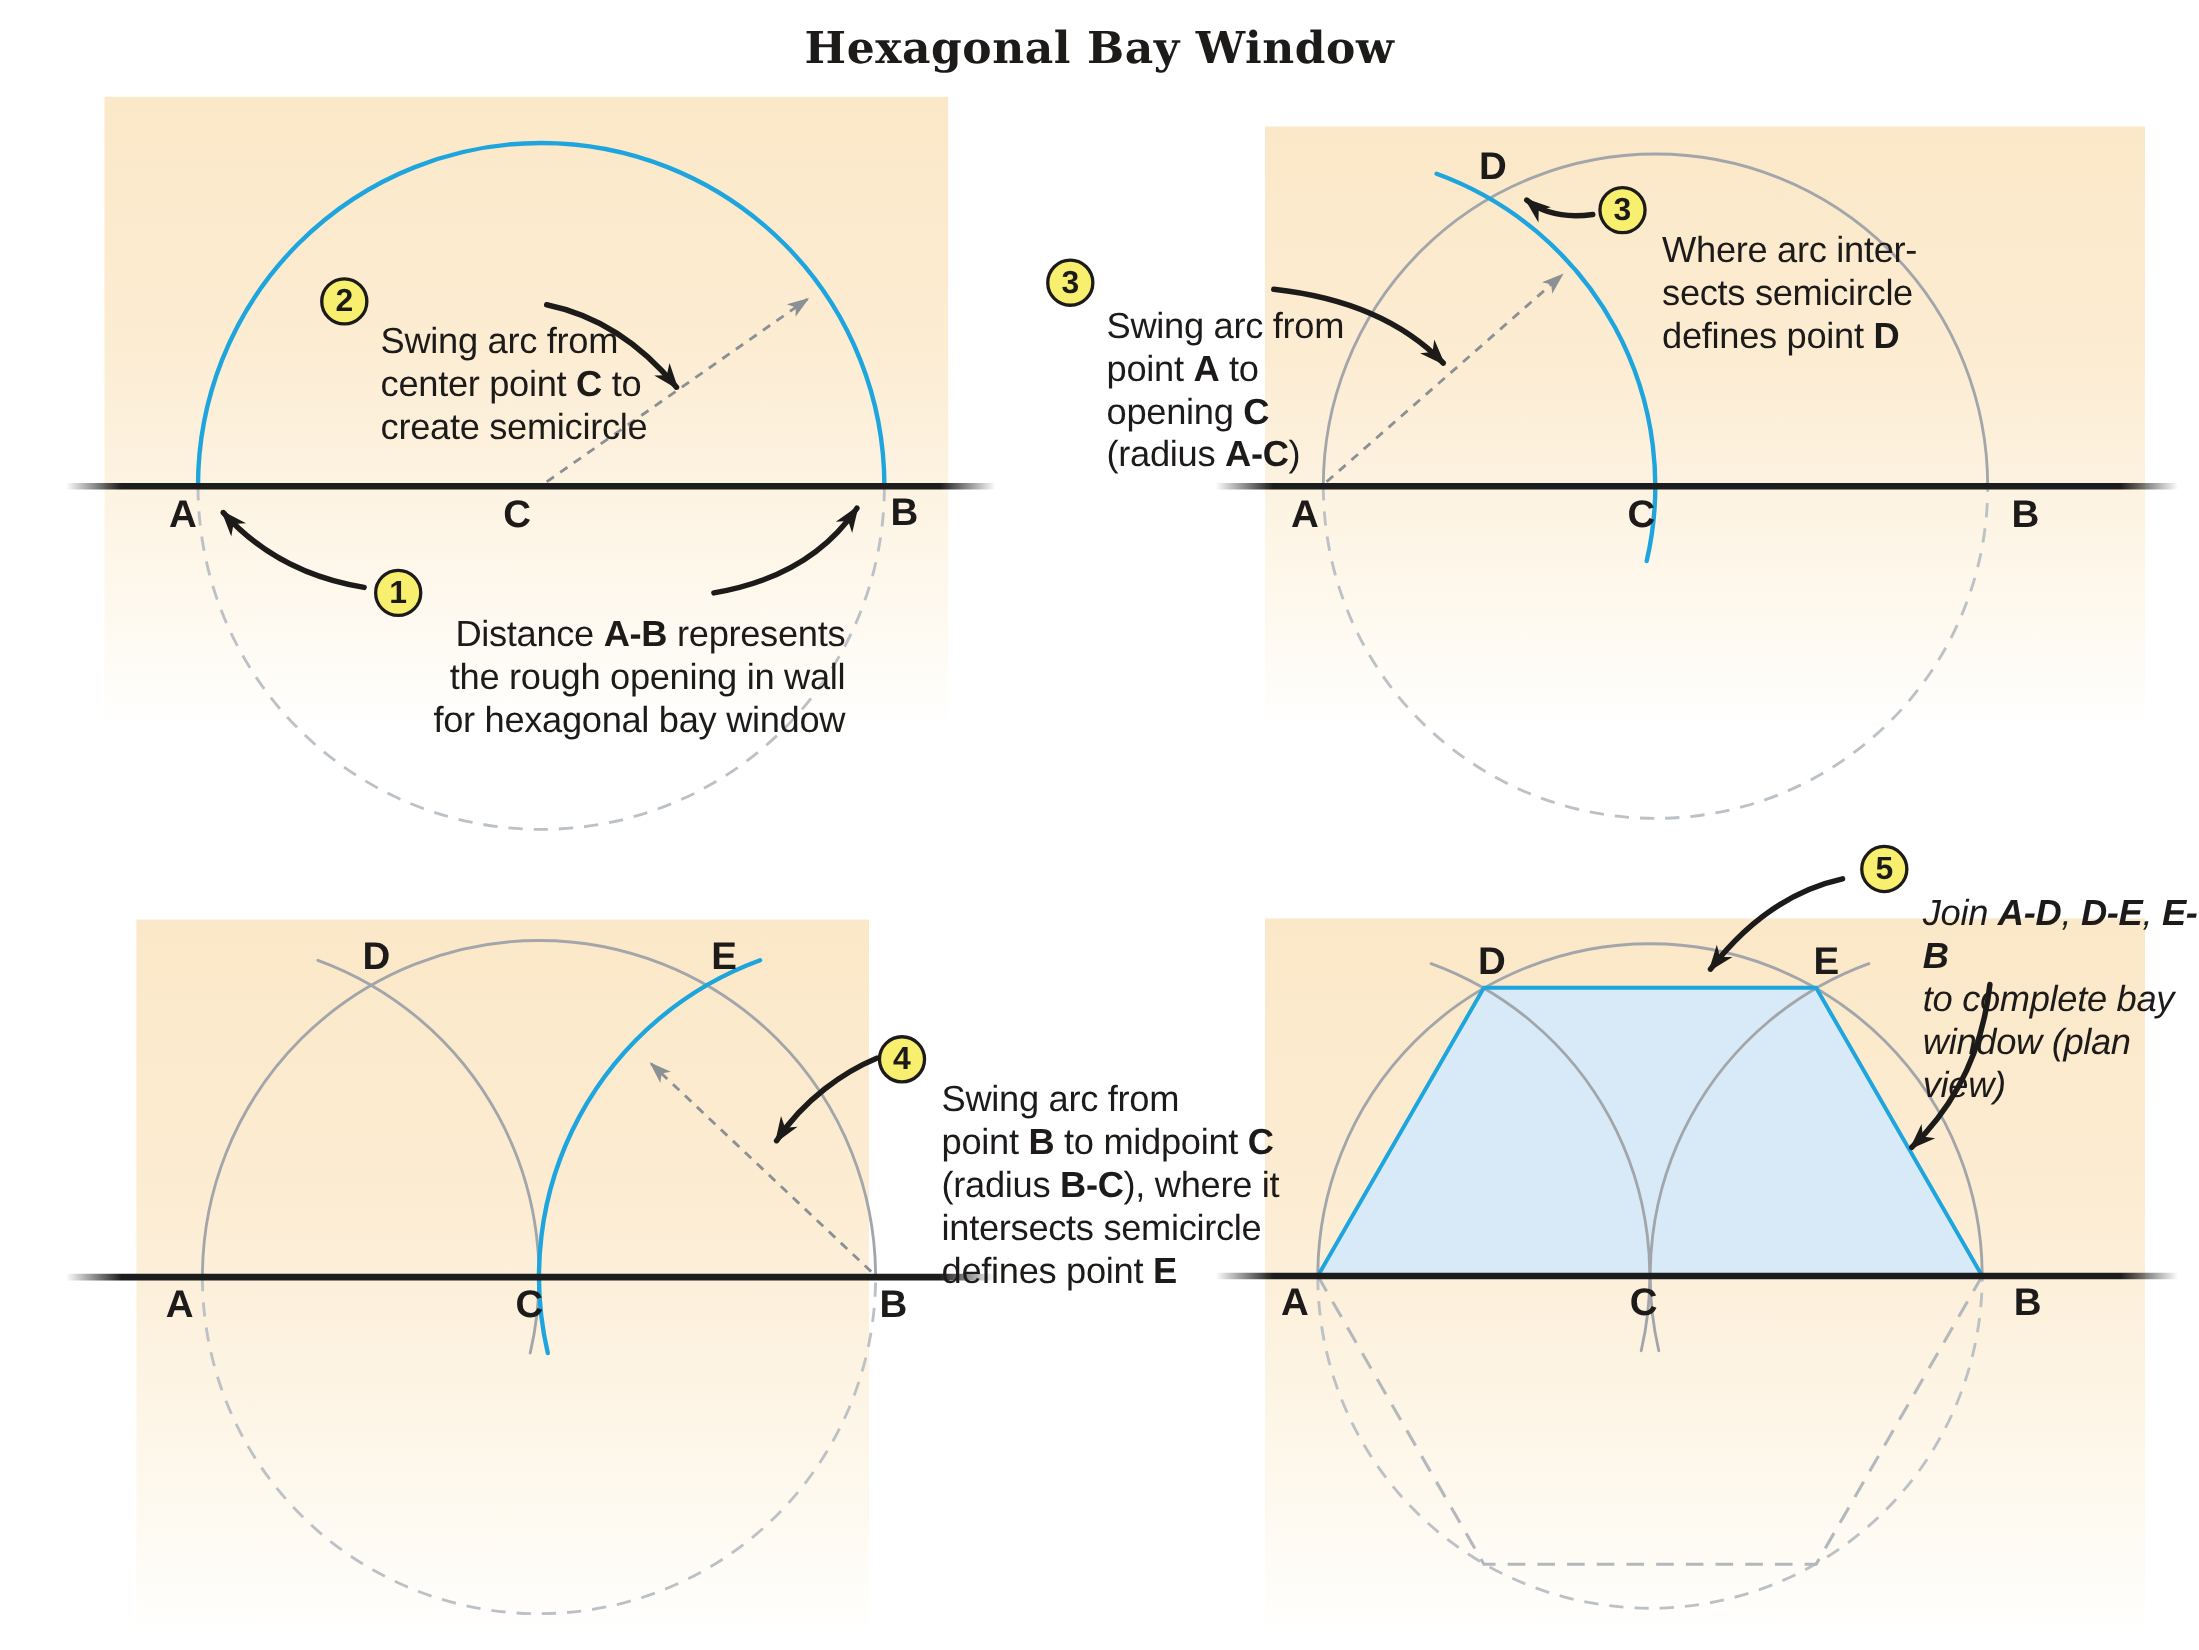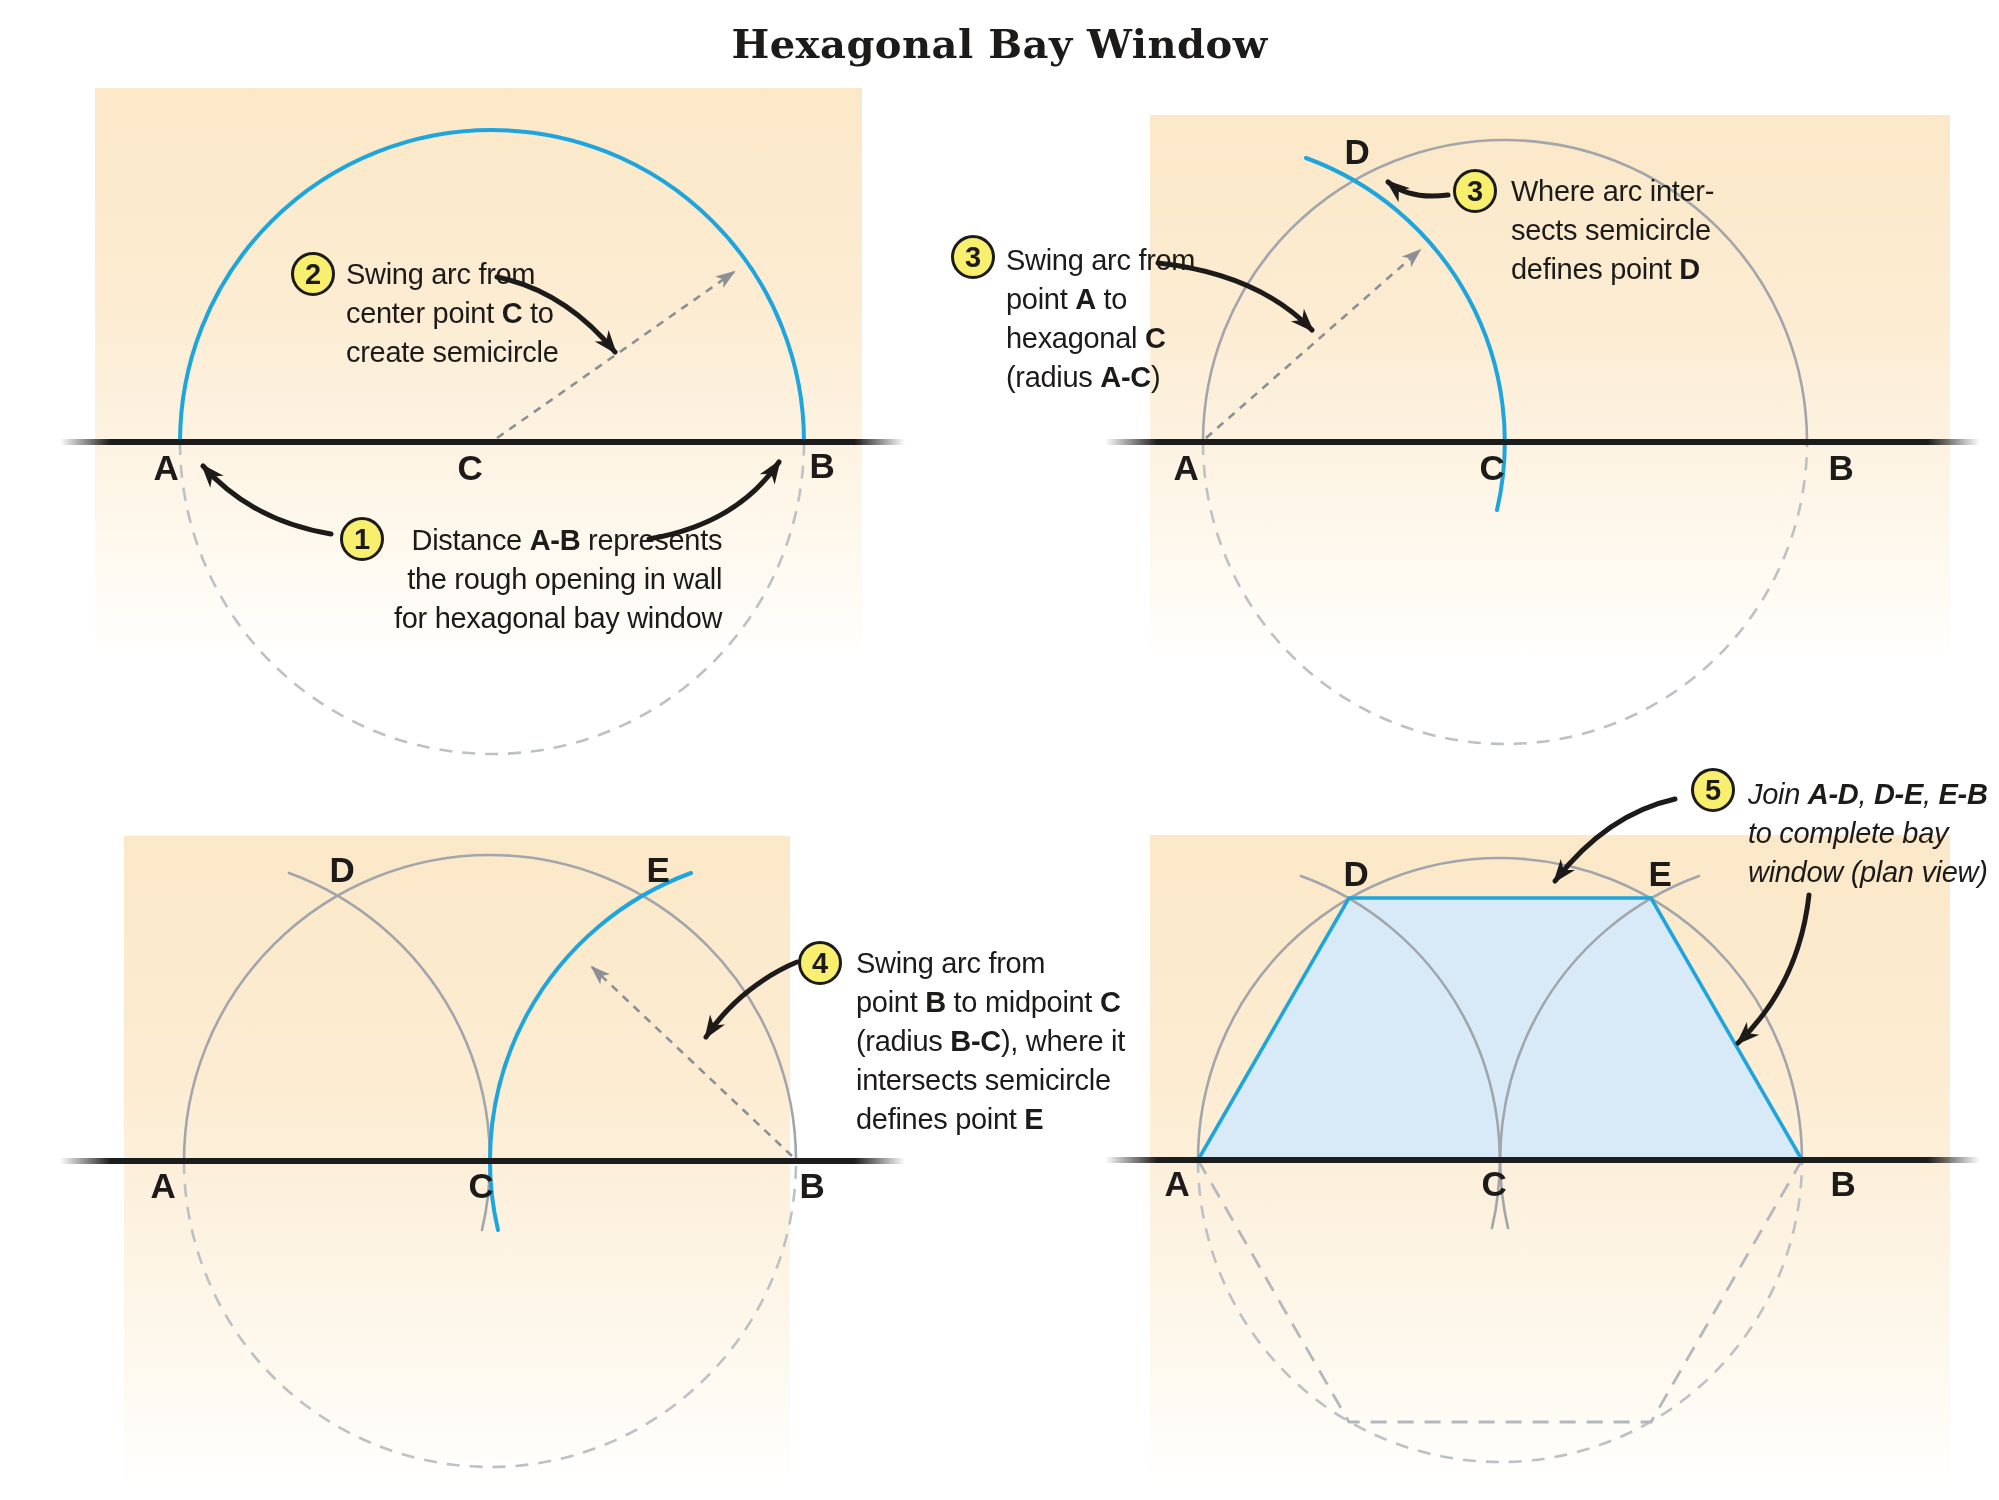--- a/index.html
+++ b/index.html
@@ -33,22 +33,22 @@
   .trap-edge{stroke:var(--accent_blue);stroke-width:3.6;fill:none;stroke-linejoin:miter;}
   .mk-black{fill:var(--ink);}
   .mk-gray{fill:var(--dash_dark);}
   .txt{position:absolute;z-index:2;}
   .title{left:0;top:20px;width:100%;text-align:center;
          font-family:"DejaVu Serif","Liberation Serif",serif;font-weight:700;font-size:40px;letter-spacing:.5px;}
   .badge{position:absolute;z-index:3;width:44px;height:44px;border-radius:50%;
          background:var(--badge_yellow);border:3px solid var(--ink);box-sizing:border-box;
          display:flex;align-items:center;justify-content:center;
          font-size:29px;font-weight:700;line-height:1;}
-  .ann{position:absolute;z-index:2;font-size:29px;line-height:39px;letter-spacing:-.3px;
-       white-space:pre-line;}
+  .ann{position:absolute;z-index:2;font-size:33px;line-height:39px;letter-spacing:-.3px;
+       white-space:pre-line;margin-top:35px;}
   .ann b{font-weight:700;}
   .pt{position:absolute;z-index:2;transform:translate(-50%,-50%);
       font-size:35px;font-weight:700;letter-spacing:-.5px;}
 </style>
 </head>
 <body>
 
 <div id="stage">
 
   <div class="panel" id="panel1"></div>
@@ -132,21 +132,21 @@
   <div class="badge" style="left:1691px;top:768px;">5</div>
 
   <div class="ann" style="left:346px;top:255px;"><span>Swing arc from
 center point </span><b>C</b><span> to
 create semicircle</span></div>
   <div class="ann" style="left:394px;top:521px;text-align:right;"><span>Distance </span><b>A-B</b><span> represents
 the rough opening in wall
 for hexagonal bay window</span></div>
   <div class="ann" style="left:1006px;top:241px;"><span>Swing arc from
 point </span><b>A</b><span> to
-hexagonal </span><b>C</b><span>
+opening </span><b>C</b><span>
 (radius </span><b>A-C</b><span>)</span></div>
   <div class="ann" style="left:1511px;top:172px;"><span>Where arc inter-
 sects semicircle
 defines point </span><b>D</b></div>
   <div class="ann" style="left:856px;top:944px;"><span>Swing arc from
 point </span><b>B</b><span> to midpoint </span><b>C</b><span>
 (radius </span><b>B-C</b><span>), where it
 intersects semicircle
 defines point </span><b>E</b></div>
   <div class="ann" style="left:1748px;top:775px;font-style:italic;"><span>Join </span><b>A-D</b><span>, </span><b>D-E</b><span>, </span><b>E-B</b><span>

